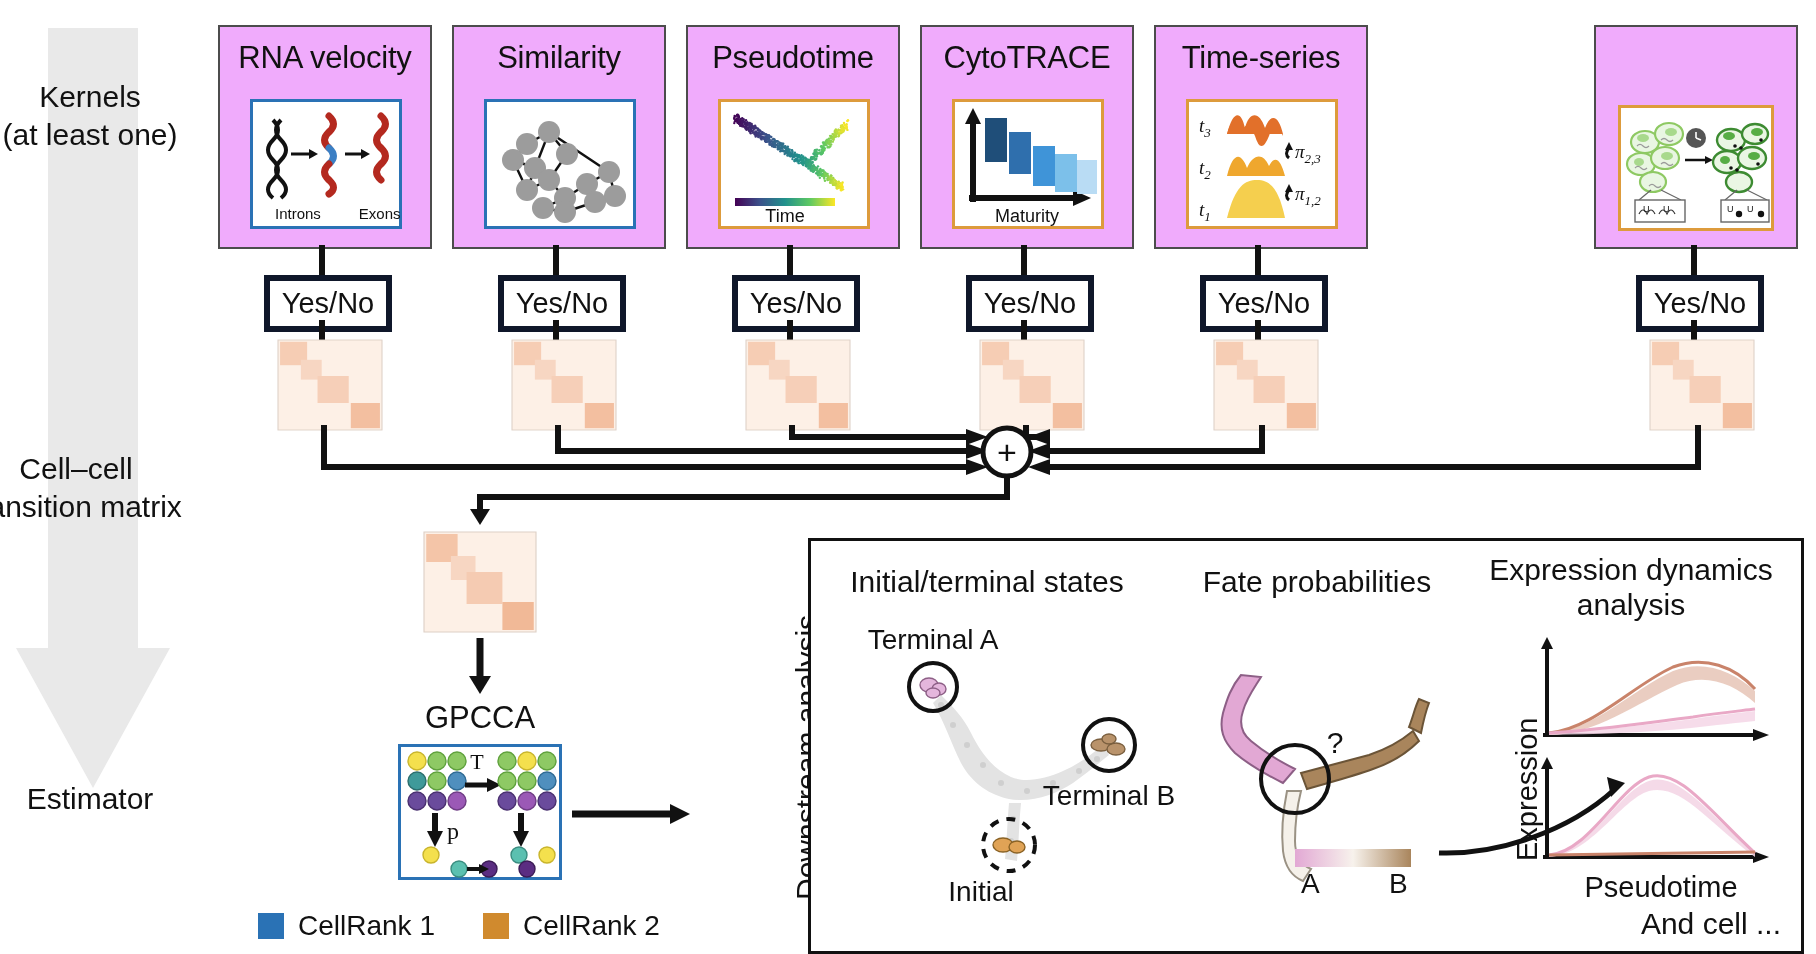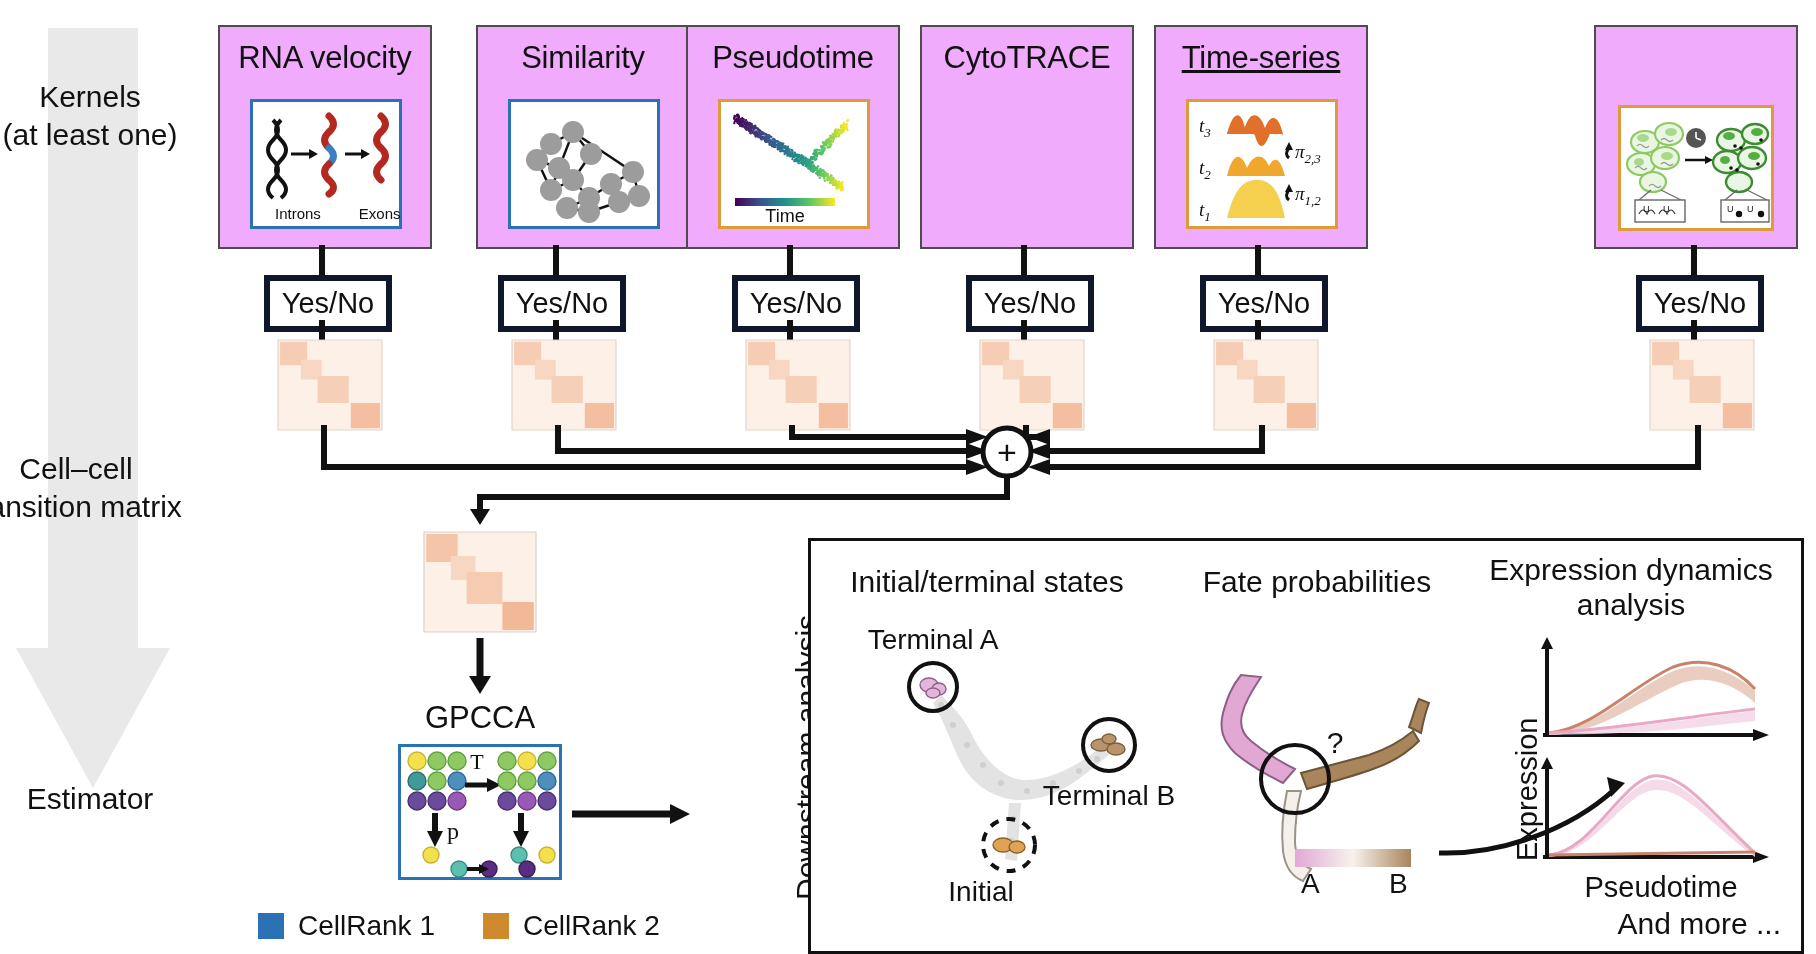--- a/index.html
+++ b/index.html
@@ -83,21 +83,21 @@
   <svg width="104" height="90" viewBox="0 0 100 100" preserveAspectRatio="none">
     <rect x="0" y="0" width="100" height="100" fill="#fdf0e6"></rect>
     <rect x="2" y="2" width="26" height="26" fill="#f6cdb4"></rect>
     <rect x="22" y="22" width="20" height="22" fill="#f7d6c2"></rect>
     <rect x="38" y="40" width="30" height="30" fill="#f6cfb8"></rect>
     <rect x="70" y="70" width="28" height="28" fill="#f3bfa0"></rect>
     <rect x="0" y="0" width="100" height="100" fill="none" stroke="#ddd0c6" stroke-width="1"></rect>
   </svg>
 </div>
 
-<div class="kbox" style="left:476px;top:25px;width:210px;height:220px;">
+<div class="kbox" style="left:452px;top:25px;width:210px;height:220px;">
   <div class="ttl abs" style="left:0;top:14px;width:210px;">Similarity</div>
   <div class="inner blue" style="left:30px;top:72px;width:152px;height:130px;">
     <svg width="146" height="124" viewBox="0 0 146 124">
       <g stroke="#111" stroke-width="2.4">
         <line x1="40" y1="42" x2="62" y2="30"></line>
           <line x1="62" y1="30" x2="80" y2="52"></line>
         <line x1="40" y1="42" x2="26" y2="58"></line>
           <line x1="26" y1="58" x2="48" y2="66"></line>
         <line x1="48" y1="66" x2="62" y2="30"></line>
           <line x1="62" y1="30" x2="122" y2="70"></line>
@@ -987,20 +987,34 @@
     <rect x="2" y="2" width="26" height="26" fill="#f6cdb4"></rect>
     <rect x="22" y="22" width="20" height="22" fill="#f7d6c2"></rect>
     <rect x="38" y="40" width="30" height="30" fill="#f6cfb8"></rect>
     <rect x="70" y="70" width="28" height="28" fill="#f3bfa0"></rect>
     <rect x="0" y="0" width="100" height="100" fill="none" stroke="#ddd0c6" stroke-width="1"></rect>
   </svg>
 </div>
 
 <div class="kbox" style="left:920px;top:25px;width:210px;height:220px;">
   <div class="ttl abs" style="left:0;top:14px;width:210px;">CytoTRACE</div>
+  <div class="inner orange" style="left:30px;top:72px;width:152px;height:130px;">
+    <svg width="146" height="124" viewBox="0 0 146 124">
+      <line x1="18" y1="100" x2="18" y2="18" stroke="#111" stroke-width="6"></line>
+      <polygon points="10,22 26,22 18,6" fill="#111"></polygon>
+      <line x1="14" y1="96" x2="122" y2="96" stroke="#111" stroke-width="6"></line>
+      <polygon points="118,88 118,104 136,96" fill="#111"></polygon>
+      <rect x="30" y="16" width="22" height="44" fill="#1f4e79"></rect>
+      <rect x="54" y="30" width="22" height="42" fill="#2f6fad"></rect>
+      <rect x="78" y="44" width="22" height="40" fill="#3f94d8"></rect>
+      <rect x="100" y="52" width="22" height="38" fill="#7cc0ea"></rect>
+      <rect x="122" y="58" width="20" height="34" fill="#b9dcf4"></rect>
+      <text x="72" y="120" font-size="18" text-anchor="middle" fill="#111" font-family="Liberation Sans, sans-serif">Maturity</text>
+    </svg>
+  </div>
 </div>
 <div class="vline" style="left:1021px;top:245px;width:6px;height:30px;"></div>
 <div class="yn" style="left:966px;top:275px;width:116px;height:45px;">
   <span>Yes/No</span>
 </div>
 <svg class="abs" style="left:1012px;top:320px;" width="24" height="44">
   <line x1="12" y1="0" x2="12" y2="30" stroke="#111" stroke-width="6"></line>
   <polygon points="2,28 22,28 12,44" fill="#111"></polygon>
 </svg>
 <div class="mat" style="left:980px;top:340px;width:104px;height:90px;">
@@ -1008,21 +1022,21 @@
     <rect x="0" y="0" width="100" height="100" fill="#fdf0e6"></rect>
     <rect x="2" y="2" width="26" height="26" fill="#f6cdb4"></rect>
     <rect x="22" y="22" width="20" height="22" fill="#f7d6c2"></rect>
     <rect x="38" y="40" width="30" height="30" fill="#f6cfb8"></rect>
     <rect x="70" y="70" width="28" height="28" fill="#f3bfa0"></rect>
     <rect x="0" y="0" width="100" height="100" fill="none" stroke="#ddd0c6" stroke-width="1"></rect>
   </svg>
 </div>
 
 <div class="kbox" style="left:1154px;top:25px;width:210px;height:220px;">
-  <div class="ttl abs" style="left:0;top:14px;width:210px;text-decoration:underline;">Time-series</div>
+  <div class="ttl abs" style="left:0;top:14px;width:210px;">Time-series</div>
   <div class="inner orange" style="left:30px;top:72px;width:152px;height:130px;">
     <svg width="146" height="124" viewBox="0 0 146 124">
       <text x="10" y="30" font-size="19" font-style="italic" fill="#111" font-family="Liberation Serif, serif">t<tspan font-size="13" dy="5">3</tspan></text>
       <path d="M38 32 q6 -22 14 0 q6 -18 14 2 q6 20 14 0 q6 -20 14 0 L94 32 Z" fill="#e2702a" transform="translate(0,0)"></path>
       <path d="M38 32 C44 8 52 8 56 26 C60 10 70 8 76 26 C82 10 90 14 94 32 Z" fill="#e2702a"></path>
       <text x="10" y="72" font-size="19" font-style="italic" fill="#111" font-family="Liberation Serif, serif">t<tspan font-size="13" dy="5">2</tspan></text>
       <path d="M38 74 C44 50 52 50 58 66 C64 52 74 50 80 64 C86 52 92 58 96 74 Z" fill="#efa72e"></path>
       <text x="10" y="114" font-size="19" font-style="italic" fill="#111" font-family="Liberation Serif, serif">t<tspan font-size="13" dy="5">1</tspan></text>
       <path d="M38 116 C46 84 56 78 68 78 C82 78 90 88 96 116 Z" fill="#f5cf4e"></path>
       <g stroke="#111" stroke-width="3" fill="none">
@@ -1354,15 +1368,15 @@
     <path d="M16 218 C56 216 86 154 116 144 C146 134 176 178 222 216
              L222 220 C176 186 148 146 116 154 C88 162 58 218 16 220 Z" fill="#f4d6e6" opacity=".9"></path>
     <path d="M16 218 C56 215 86 150 116 140 C146 130 178 176 222 216" stroke="#e9a8c6" stroke-width="3" fill="none"></path>
     <path d="M16 218 C70 217 130 216 222 215" stroke="#c9836a" stroke-width="3" fill="none"></path>
   </svg>
   <div class="abs" style="left:720px;top:330px;width:260px;text-align:center;font-size:29px;">
     <span>Pseudotime</span>
   </div>
 
   <div class="abs" style="right:20px;bottom:10px;font-size:30px;">
-    <span>And more ...</span>
+    <span>And cell ...</span>
   </div>
 </div>
 
 </body></html>

